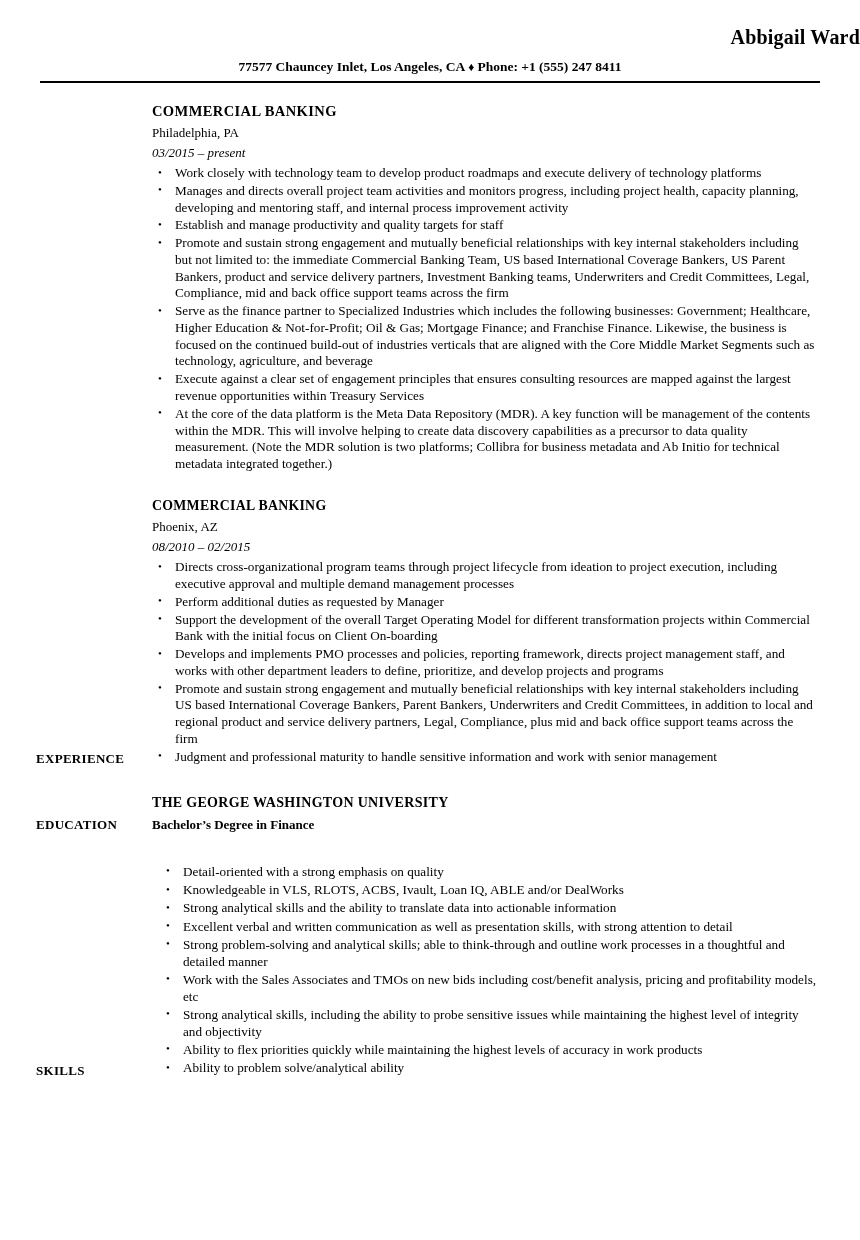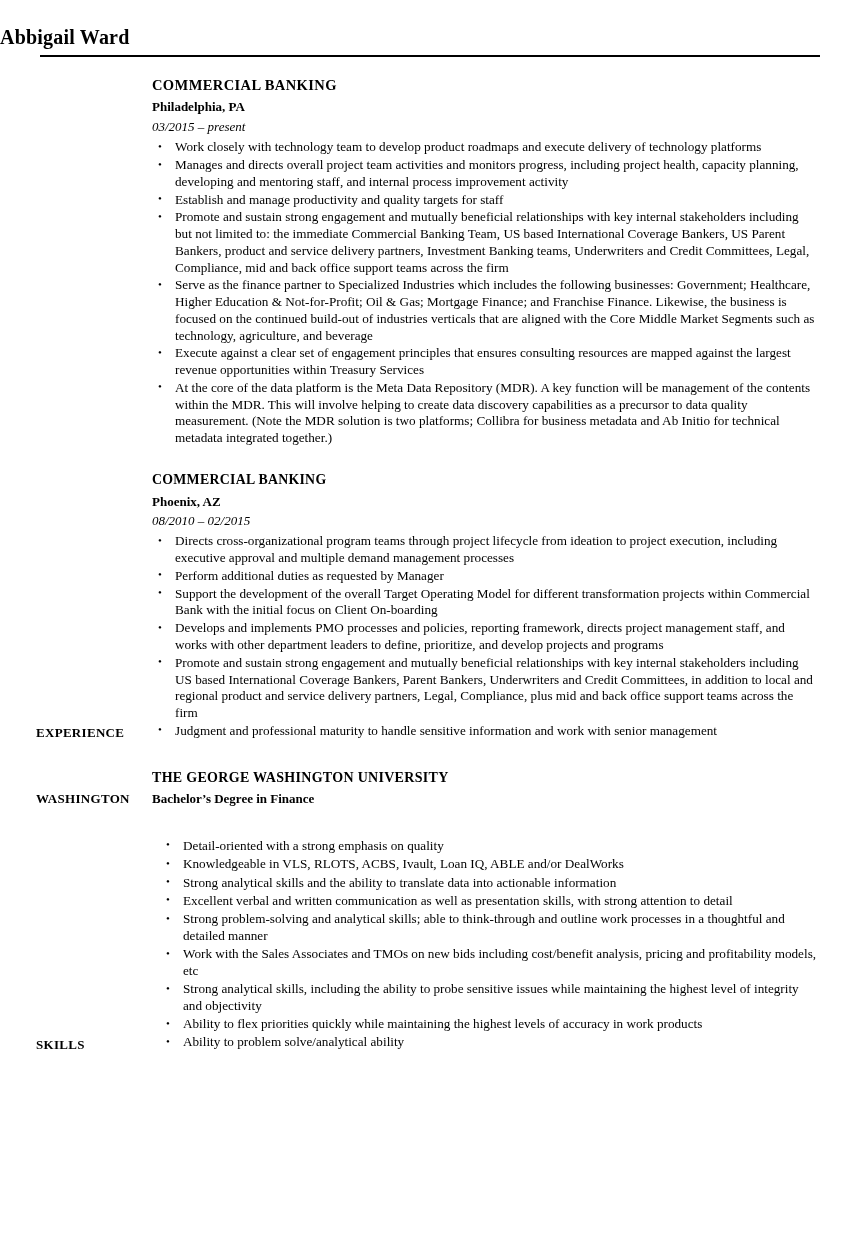--- a/index.html
+++ b/index.html
@@ -21,21 +21,21 @@
     box-sizing: border-box;
     padding: 0;
     overflow: hidden;
   }
 
   
   .header {
     padding-top: 26px;
   }
   .cand-name {
-    text-align: left;
+    text-align: right;
     font-size: 20px;
     font-weight: bold;
     letter-spacing: 0.2px;
     line-height: 1.15;
   }
   .contact-line {
     text-align: center;
     font-size: 13.5px;
     font-weight: bold;
     margin-top: 10px;
@@ -84,21 +84,21 @@
     font-weight: bold;
     letter-spacing: 0.4px;
     line-height: 1.2;
   }
   .job:nth-of-type(2) .job-title {
     font-size: 13.8px;
     letter-spacing: 0.3px;
   }
   .job-location {
     font-size: 13px;
-    font-weight: bold;
+    font-weight: normal;
     margin-top: 5px;
     line-height: 1.2;
   }
   .job-dates {
     font-size: 13px;
     font-weight: normal;
     margin-top: 4px;
     line-height: 1.25;
     font-style: italic;
   }
@@ -143,20 +143,23 @@
     line-height: 1.2;
   }
 </style>
 </head>
 <body>
 
 <div class="page">
 
   <div class="header">
     <div class="cand-name">Abbigail Ward</div>
+    <div class="contact-line">
+      <span>77577 Chauncey Inlet, Los Angeles, CA</span><span class="diamond-sep">♦</span><span>Phone: +1 (555) 247 8411</span>
+    </div>
     <div class="header-rule"></div>
   </div>
 
   <div class="section" id="experience-section">
     <div class="section-label">EXPERIENCE</div>
     <div class="section-body">
 
       <div class="job">
         <div class="job-title">COMMERCIAL BANKING</div>
         <div class="job-location">Philadelphia, PA</div>
@@ -183,21 +186,21 @@
           <li>Develops and implements PMO processes and policies, reporting framework, directs project management staff, and works with other department leaders to define, prioritize, and develop projects and programs</li>
           <li>Promote and sustain strong engagement and mutually beneficial relationships with key internal stakeholders including US based International Coverage Bankers, Parent Bankers, Underwriters and Credit Committees, in addition to local and regional product and service delivery partners, Legal, Compliance, plus mid and back office support teams across the firm</li>
           <li>Judgment and professional maturity to handle sensitive information and work with senior management</li>
         </ul>
       </div>
 
     </div>
   </div>
 
   <div class="section" id="education-section">
-    <div class="section-label">WASHINGTON</div>
+    <div class="section-label">EDUCATION</div>
     <div class="section-body">
       <div class="edu-school">THE GEORGE WASHINGTON UNIVERSITY</div>
       <div class="edu-degree">Bachelor’s Degree in Finance</div>
     </div>
   </div>
 
   <div class="section" id="skills-section">
     <div class="section-label">SKILLS</div>
     <div class="section-body">
       <ul class="bullets">

